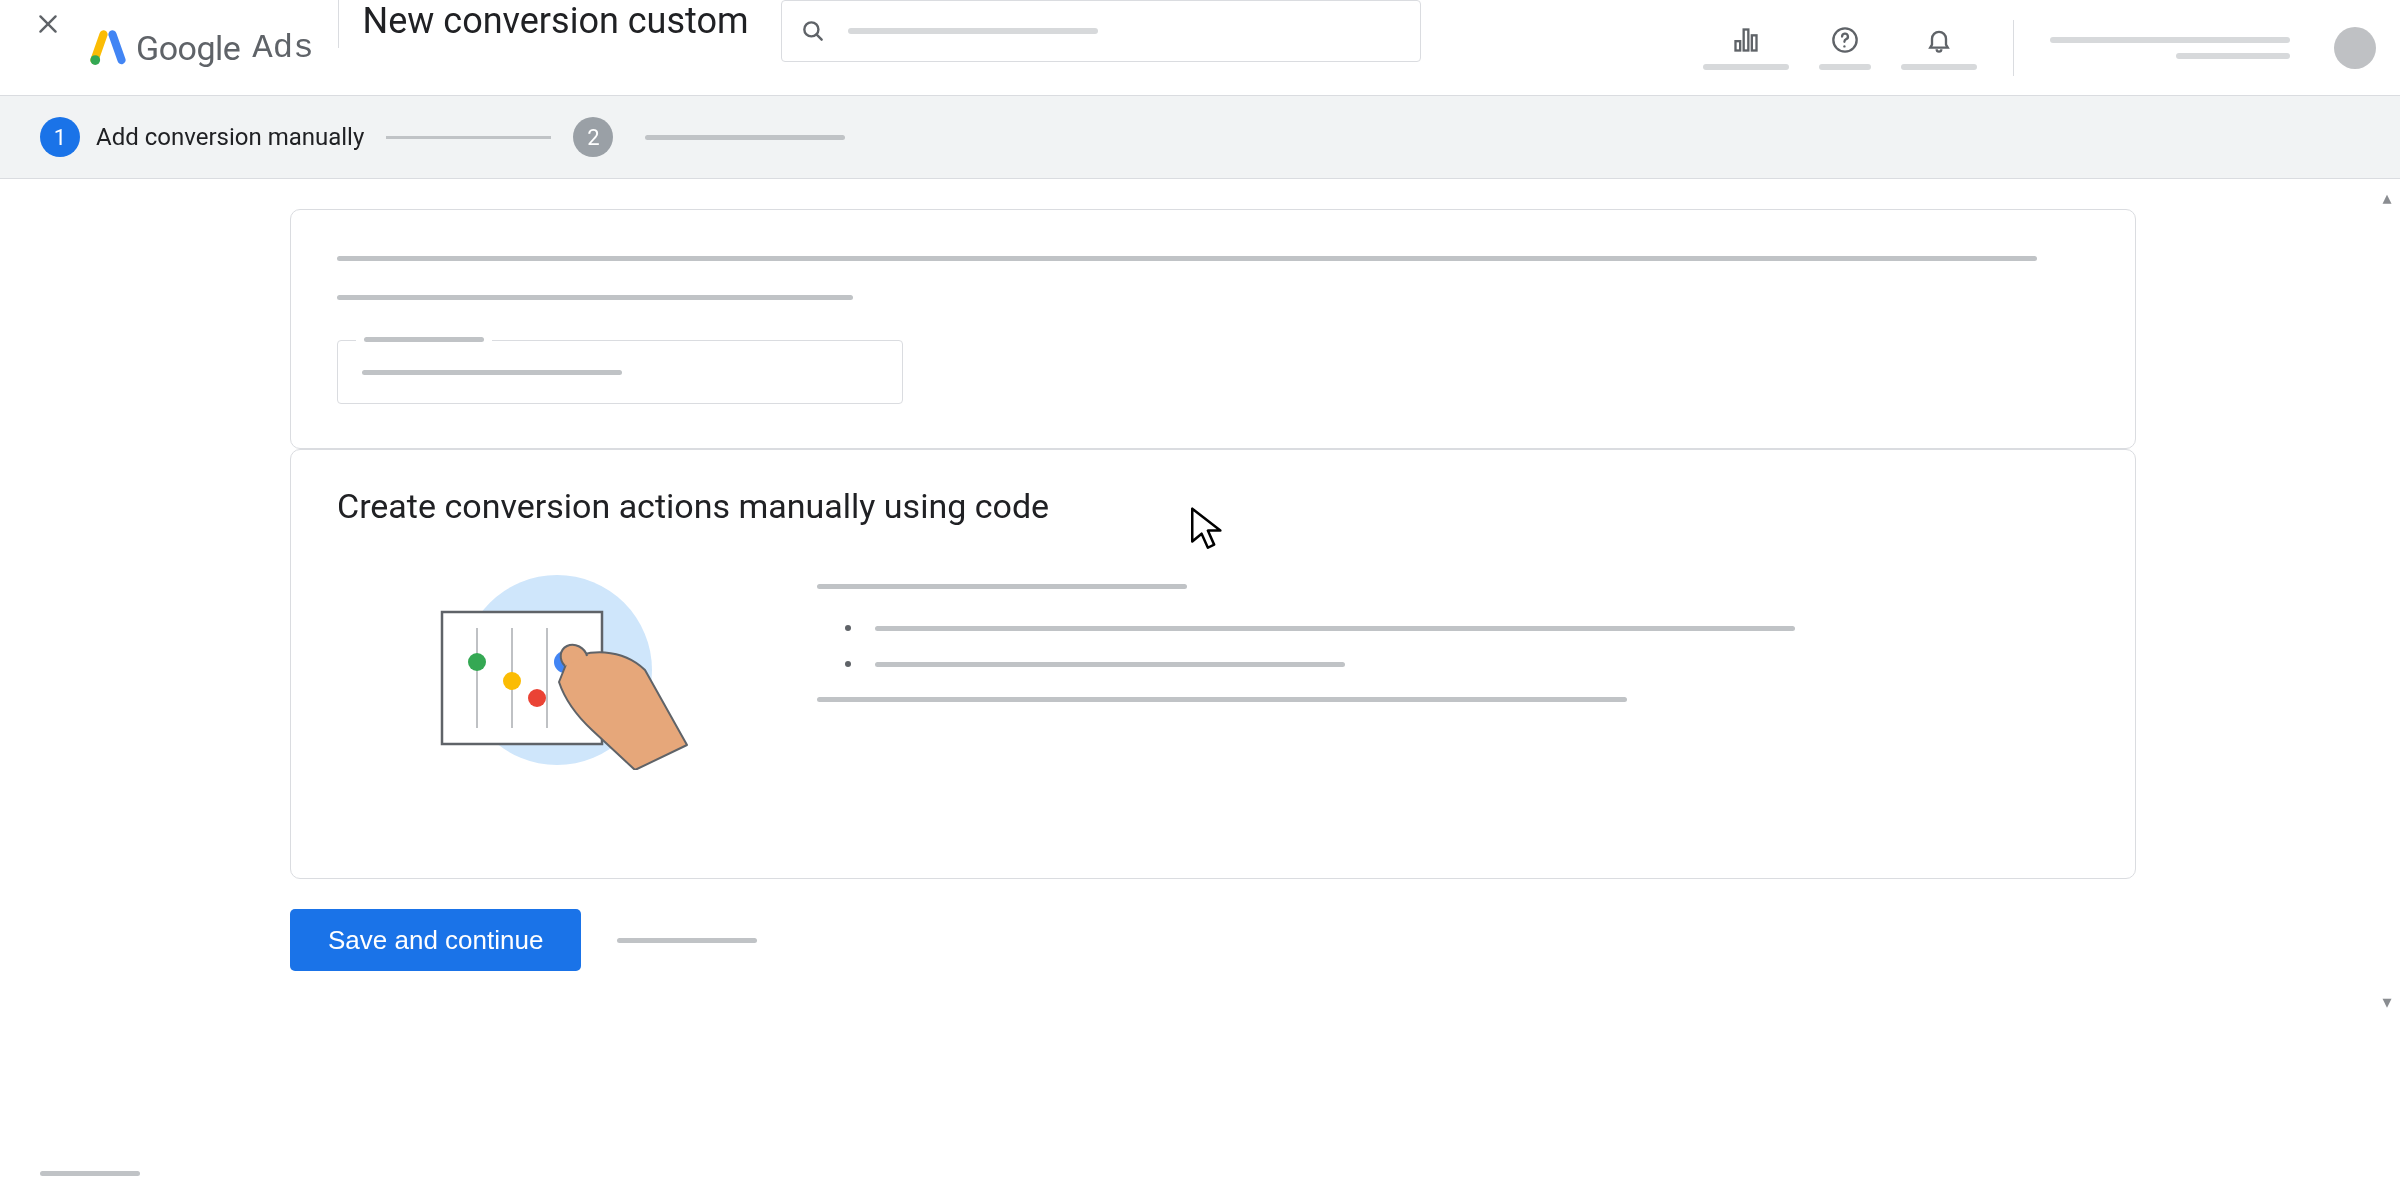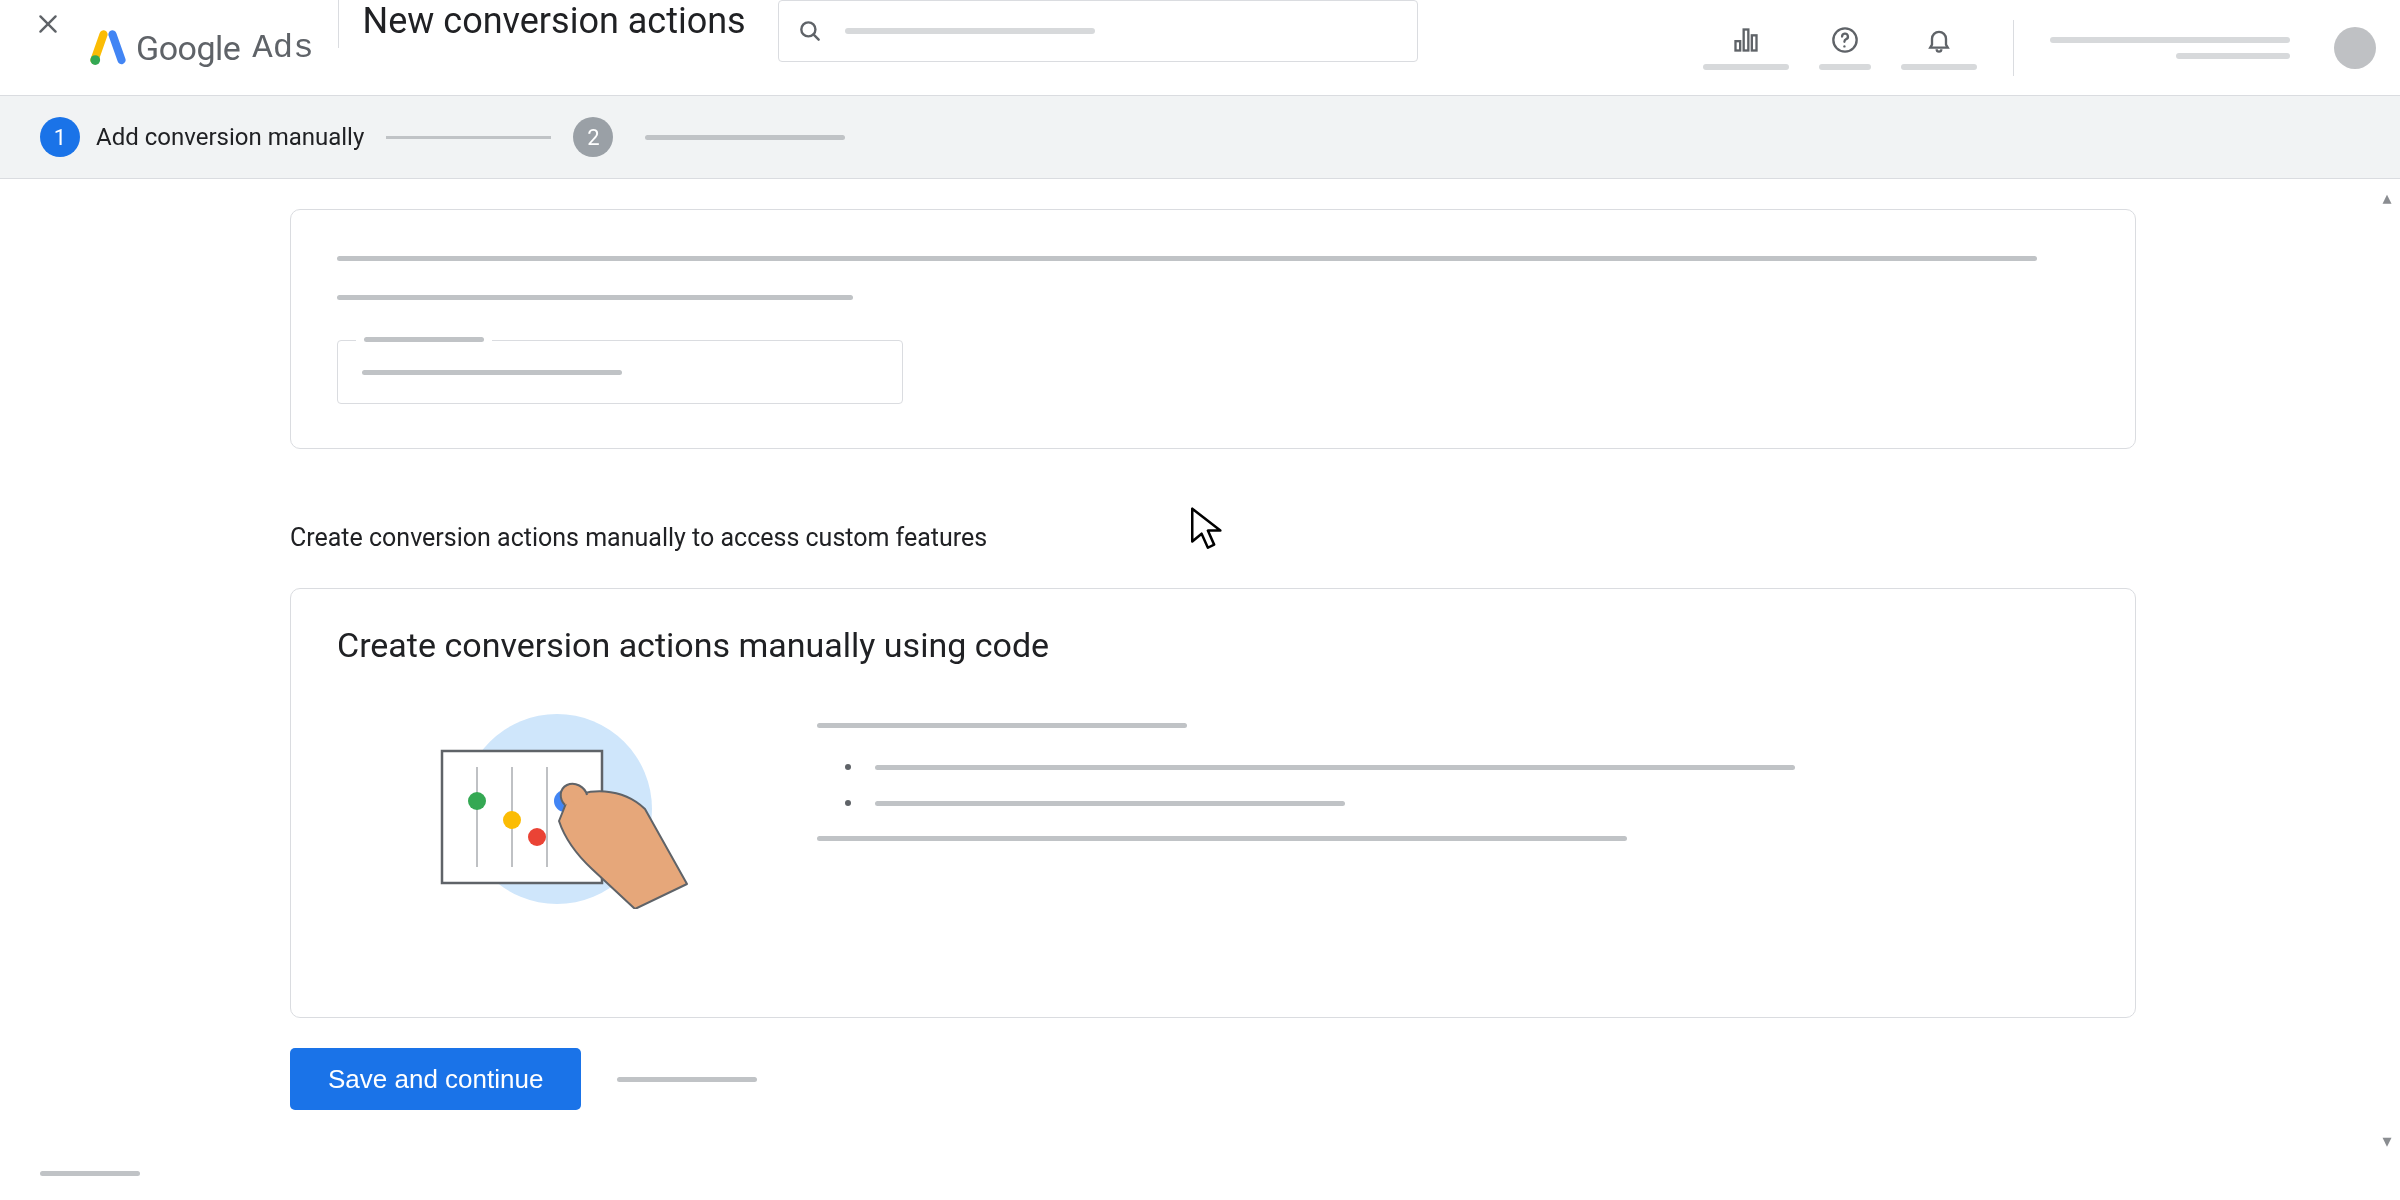--- a/index.html
+++ b/index.html
@@ -289,21 +289,21 @@
         <path d="M30 6 L42 40" stroke="#4285F4" stroke-width="11" stroke-linecap="round"></path>
         <circle cx="7" cy="40" r="6.5" fill="#34A853"></circle>
       </svg>
     </div>
     <span class="google-word">Google</span>
     <span class="ads-word">Ads</span>
   </div>
 
   <div class="vdiv"></div>
 
-  <div class="page-title">New conversion actions</div>
+  <div class="page-title">New conversion custom</div>
 
   <div class="search-wrap">
     <svg class="search-icon" width="26" height="26" viewBox="0 0 24 24" fill="none" stroke="currentColor" stroke-width="2.2">
         <circle cx="10.5" cy="10.5" r="6.5"></circle>
         <line x1="20" y1="20" x2="15.2" y2="15.2" stroke-linecap="round"></line>
       </svg>
     <div class="search-ph"></div>
   </div>
 
   <div class="appbar-right">
@@ -362,21 +362,20 @@
           <div class="ph-line"></div>
         </div>
     <div class="input-box">
       <div class="input-float">
             <div class="ph-line"></div>
           </div>
       <div class="val"></div>
     </div>
   </div>
 
-  <div class="section-title">Create conversion actions manually to access custom features</div>
 
   <div class="card card2">
     <div class="card2-title">Create conversion actions manually using code</div>
 
     <div class="card2-body">
       <div class="illus-wrap">
         <svg width="310" height="200" viewBox="0 0 310 200">
           <circle cx="170" cy="100" r="95" fill="#cfe6fb"></circle>
           <rect x="55" y="42" width="160" height="132" fill="#ffffff" stroke="#5f6368" stroke-width="2.5"></rect>
           <line x1="90" y1="58" x2="90" y2="158" stroke="#bfc1c4" stroke-width="2"></line>

